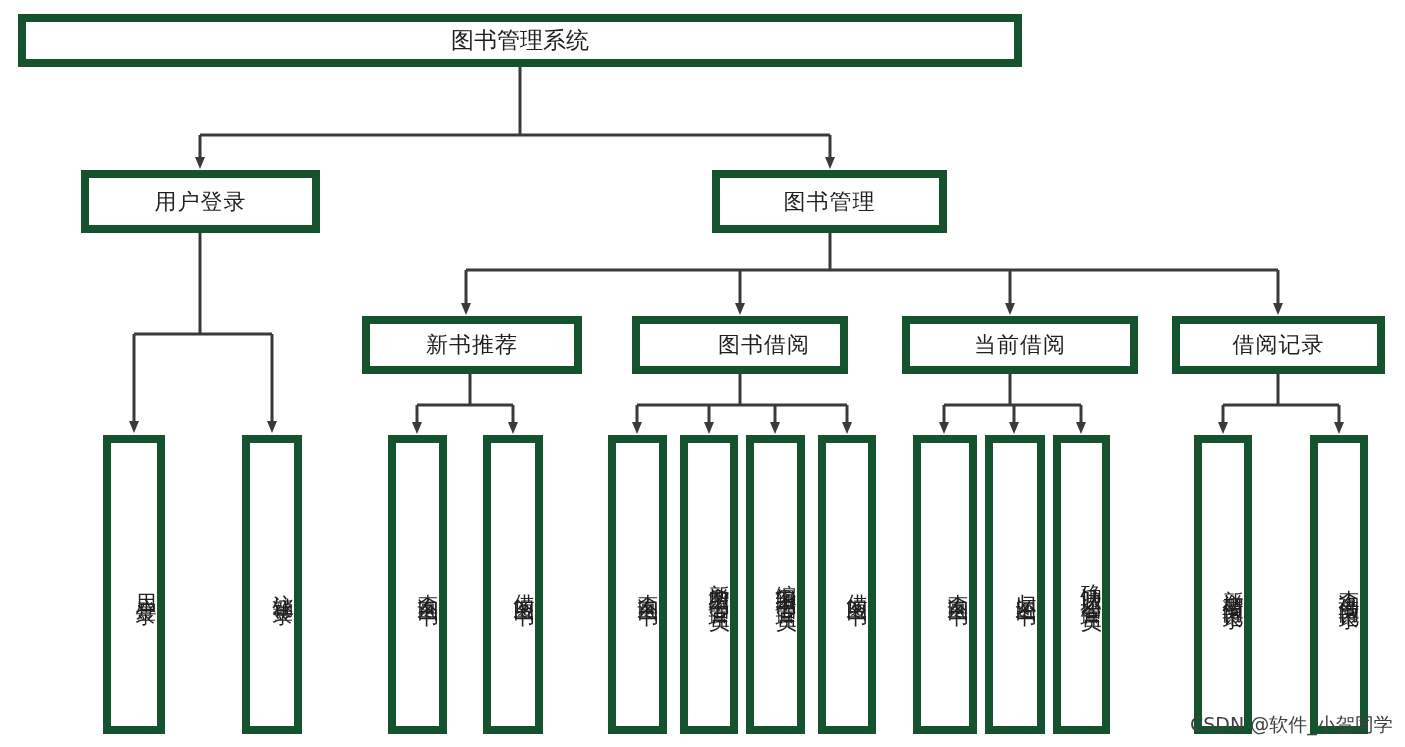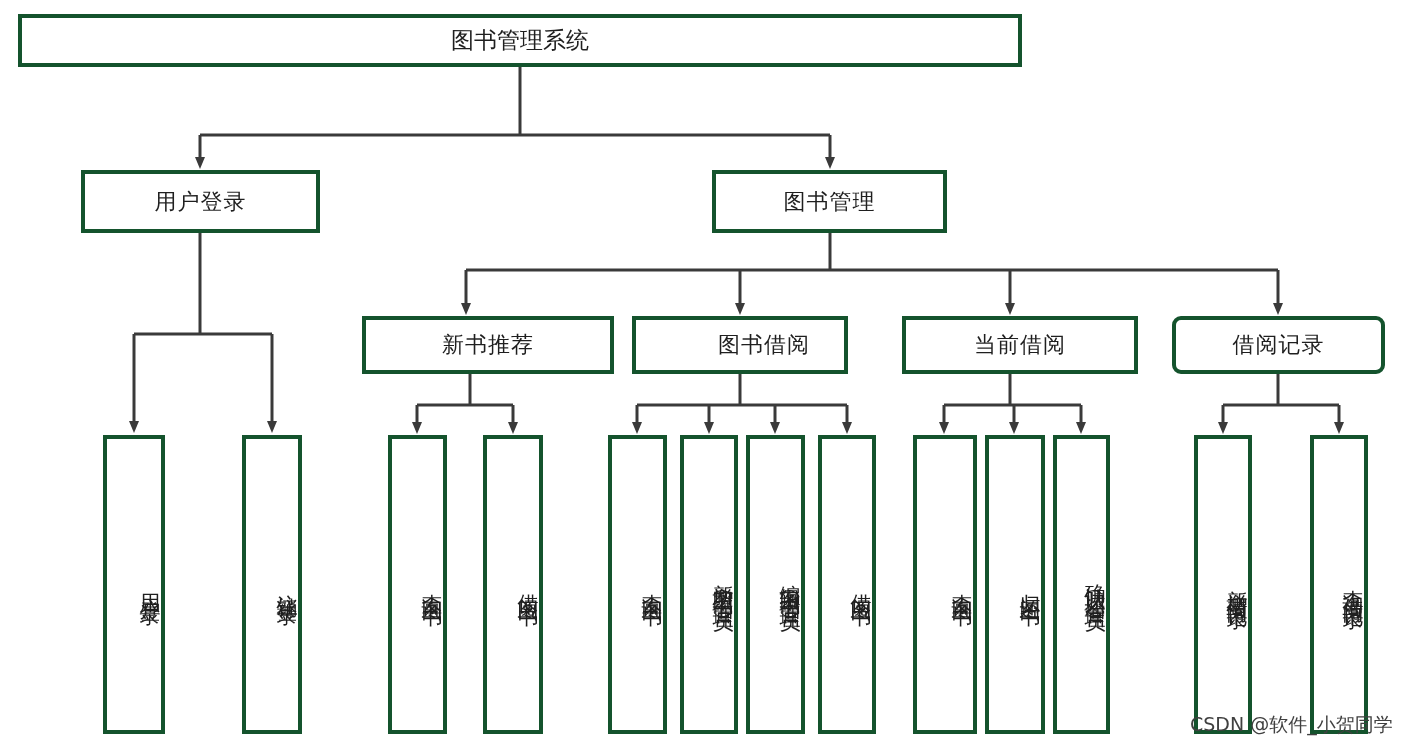--- a/index.html
+++ b/index.html
@@ -2,21 +2,21 @@
 <html><head>
 <meta charset="utf-8">
 <style>
   html,body{margin:0;padding:0;background:#ffffff;}
   body{width:1405px;height:747px;font-family:"DejaVu Sans","Liberation Sans",sans-serif;}
   #canvas{position:relative;width:1405px;height:747px;overflow:hidden;background:#fff;}
 
   .node{
     position:absolute;
     box-sizing:border-box;
-    border:4px solid #14532d;
+    border:8px solid #14532d;
     background:#ffffff;
     display:flex;
     align-items:center;
     justify-content:center;
     color:#1f1f1f;
   }
   .node.h{font-size:22px;letter-spacing:1px;}
   .node.root{font-size:23px;}
   .node.leaf{
     writing-mode:vertical-rl;
@@ -102,24 +102,24 @@
       <path d="M1223,405 L1223,423" marker-end="url(#arrow)"></path>
       <path d="M1339,405 L1339,423" marker-end="url(#arrow)"></path>
     </g>
   </svg>
 
   <div class="node root" style="left:18px;top:14px;width:1004px;height:53px;">图书管理系统</div>
 
   <div class="node h" style="left:81px;top:170px;width:239px;height:63px;">用户登录</div>
   <div class="node h" style="left:712px;top:170px;width:235px;height:63px;">图书管理</div>
 
-  <div class="node h" style="left:362px;top:316px;width:252px;height:58px;">新书推荐</div>
+  <div class="node h" style="left:362px;top:316px;width:220px;height:58px;">新书推荐</div>
   <div class="node h" style="left:632px;top:316px;width:216px;height:58px;padding-left:48px;">图书借阅</div>
   <div class="node h" style="left:902px;top:316px;width:236px;height:58px;">当前借阅</div>
-  <div class="node h" style="left:1172px;top:316px;width:213px;height:58px;border-radius:9px;">借阅记录</div>
+  <div class="node h" style="left:1172px;top:316px;width:213px;height:58px;">借阅记录</div>
 
   <div class="node leaf" style="left:103px;top:435px;width:62px;height:299px;">
     <span class="vtext">用户登录</span>
   </div>
   <div class="node leaf" style="left:242px;top:435px;width:60px;height:299px;">
     <span class="vtext">注销登录</span>
   </div>
 
   <div class="node leaf" style="left:388px;top:435px;width:59px;height:299px;">
     <span class="vtext">查询图书</span>

